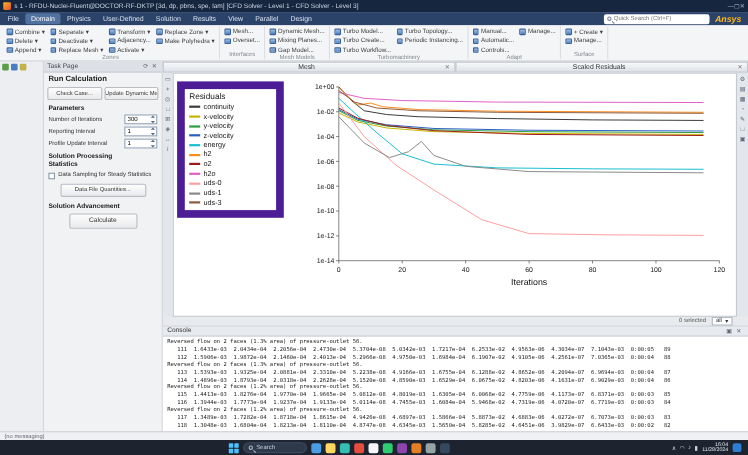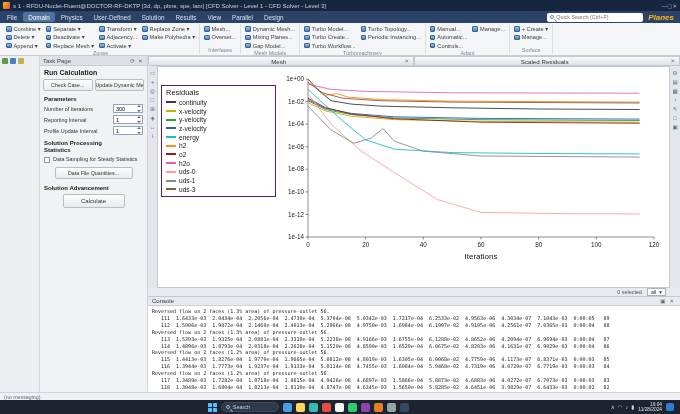--- a/index.html
+++ b/index.html
@@ -63,21 +63,21 @@
   
   .graphics{position:absolute;top:56px;left:148px;right:0;height:232px;background:#e3e6ea}
   .gheaders{display:flex;height:10px}
   .gh{flex:1;background:linear-gradient(#f8f9fb,#dde2e8);border:1px solid #c4c9cf;display:flex;align-items:center;padding:0 4px}
   .gh .ttl{flex:1;text-align:center;font-size:6.2px;color:#333}
   .gh .x{font-size:5.5px;color:#777}
   .gtools-left{position:absolute;left:0;top:10px;width:9px;bottom:0;display:flex;flex-direction:column;align-items:center;gap:3px;padding-top:4px}
   .gtools-right{position:absolute;right:0;top:10px;width:10px;bottom:0;display:flex;flex-direction:column;align-items:center;gap:3px;padding-top:4px}
   .gtool{font-size:5.5px;color:#5f6b7a;line-height:6px}
   .chart-wrap{position:absolute;left:9px;top:10px;right:10px;height:222px;background:#fff;border:1px solid #c4c9cf}
-  .plot-legend{position:absolute;left:3px;top:18px;width:115px;background:rgba(255,255,255,.96);border:1px solid #4c1d95;padding:2px 4px;z-index:2}
+  .plot-legend{position:absolute;left:3px;top:7px;width:97px;background:rgba(255,255,255,.96);border:7px solid #4c1d95;padding:2px 4px;z-index:2}
   .lg-title{font-size:7.5px;color:#1a1a1a;margin-bottom:1px}
   .lg-item{display:flex;align-items:center;gap:3px;height:8.7px}
   .lg-chip{width:10px;height:2px;display:inline-block;flex:0 0 auto}
   .lg-lbl{font-size:6.6px;color:#1a1a1a;white-space:nowrap}
   #chart-svg{position:absolute;left:0;top:0}
 
   .selrow{position:absolute;top:288px;right:14px;height:8px;display:flex;align-items:center;gap:5px;z-index:3}
   .selrow .sinfo{font-size:5.4px;color:#555}
   .selrow .filt{font-size:5.4px;color:#333;background:#fff;border:1px solid #aab3bf;padding:0 3px;display:flex;gap:3px;align-items:center;height:8px}
 
@@ -125,21 +125,21 @@
       <span class="tab">Solution</span>
       <span class="tab">Results</span>
       <span class="tab">View</span>
       <span class="tab">Parallel</span>
       <span class="tab">Design</span>
     </span>
   <span class="searchbox">
     <i class="mag"></i>
     <input placeholder="Quick Search (Ctrl+F)" style="">
   </span>
-  <span class="ansys">Planes</span>
+  <span class="ansys">Ansys</span>
 </div>
 
 <div class="ribbon" id="ribbon-groups">
     <div class="rgroup">
       <div class="rbtns">
         <div class="rbtn">
           <span class="ricon"></span>
           <span class="lbl">Combine ▾</span>
         </div>
         <div class="rbtn">

